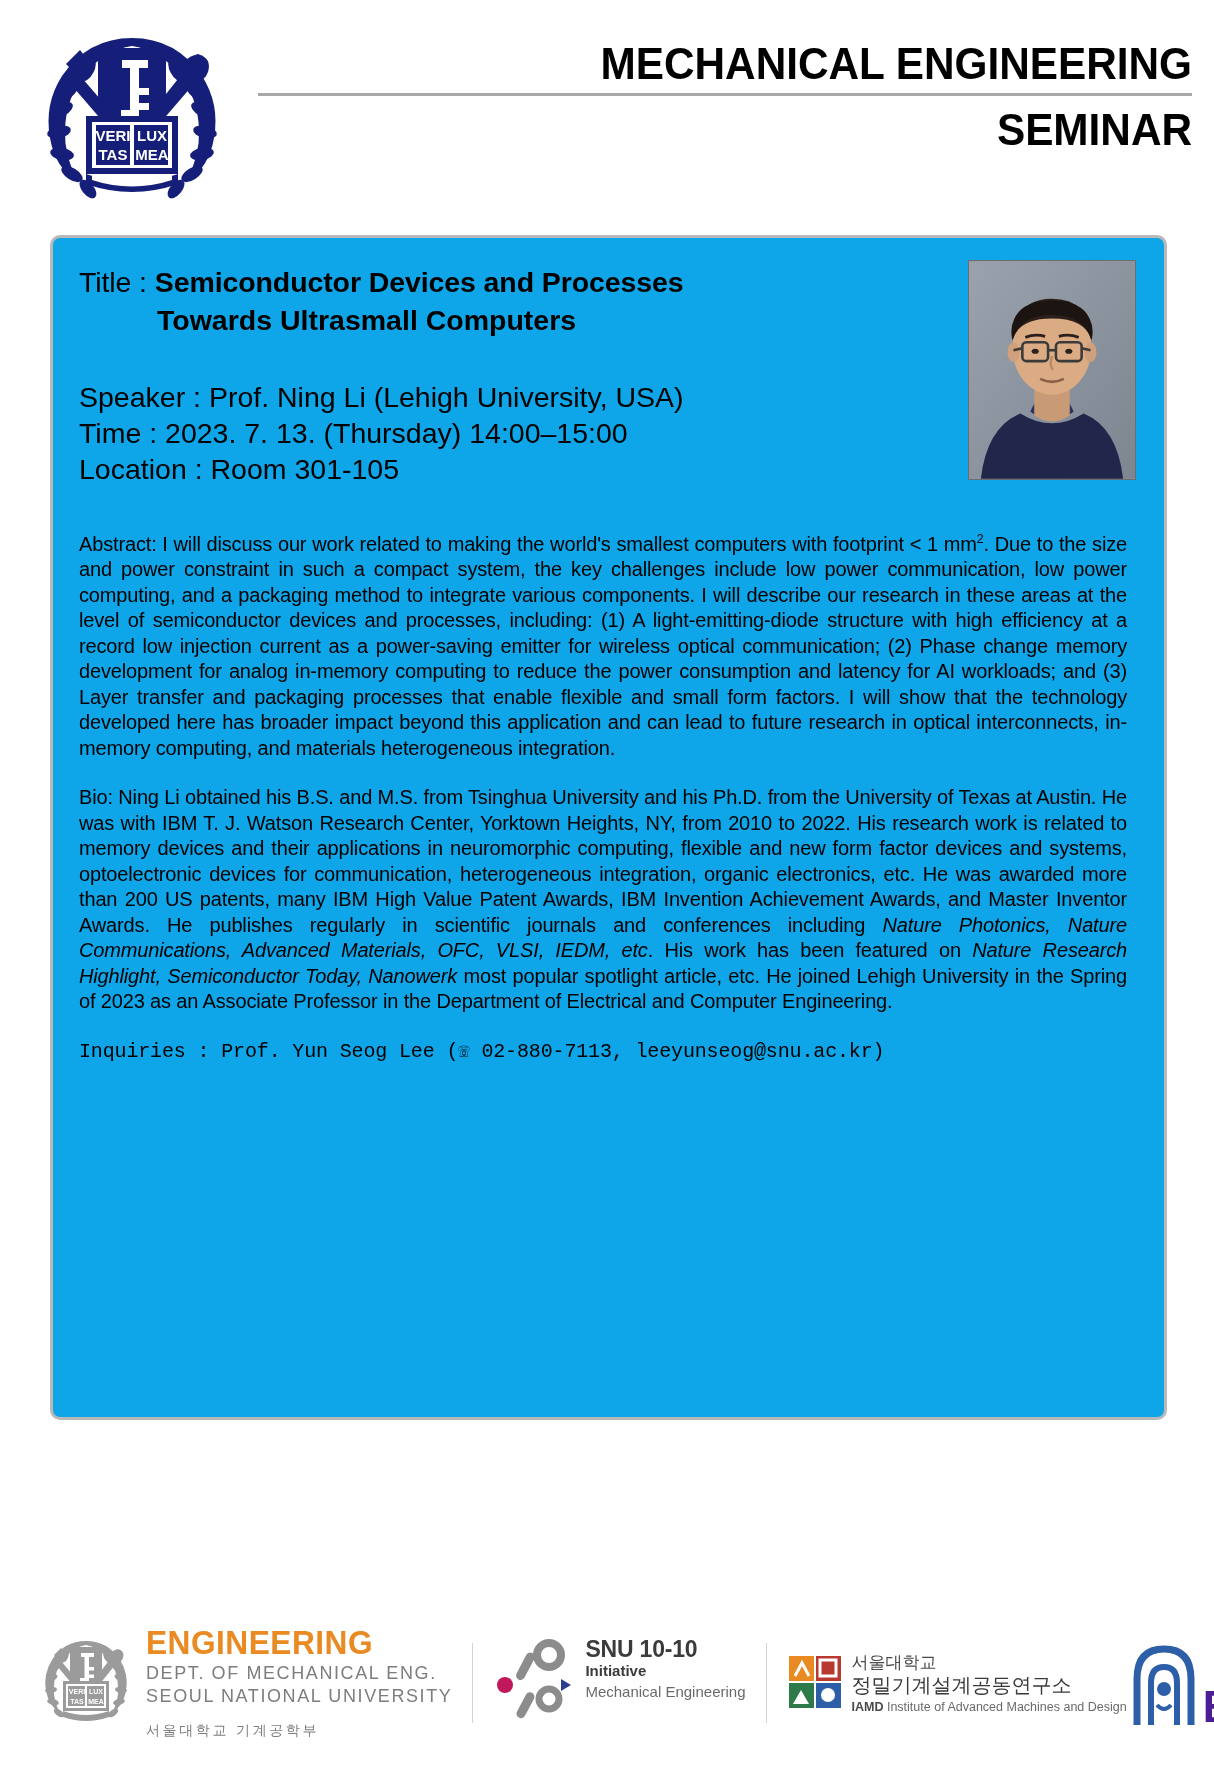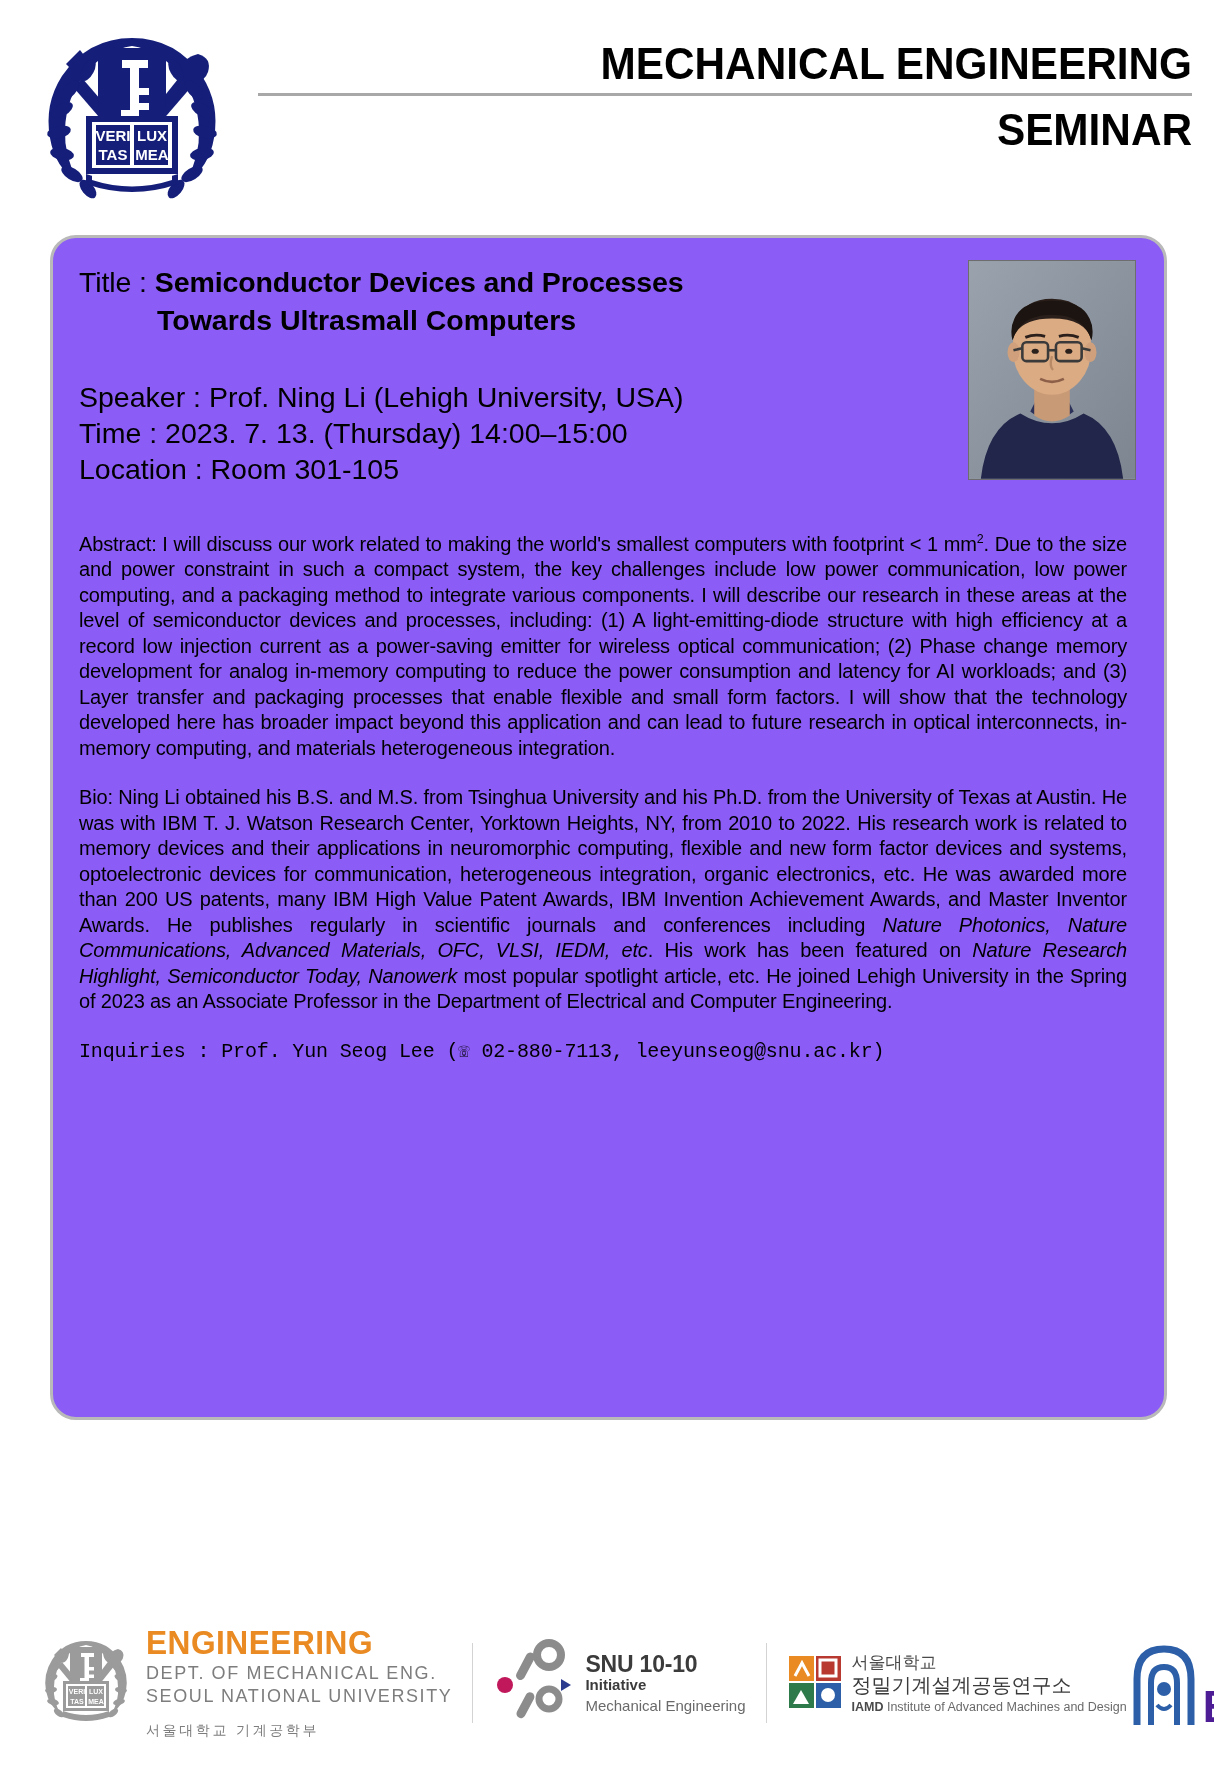--- a/index.html
+++ b/index.html
@@ -35,22 +35,22 @@
     font-weight: bold; font-size: 45px;
     text-align: right; line-height: 1.05;
     transform: scaleX(0.94); transform-origin: right center;
   }
 
   
   .card {
     position: absolute; left: 50px; top: 235px;
     width: 1117px; height: 1185px;
     border: 3px solid #b9b9b9;
-    border-radius: 26px;
-    background: #8b5cf6;
+    border-radius: 10px;
+    background: #0ea5e9;
   }
   .card-inner { padding: 26px 26px 0 26px; position: relative; height: 100%; }
 
   .portrait {
     position: absolute; right: 28px; top: 22px;
     width: 168px; height: 220px;
     border: 1px solid #6d6d6d;
     overflow: hidden;
     background: #8e98a6;
   }
@@ -108,21 +108,21 @@
     margin-top: 3px;
     font-size: 18px; color: #7d7d7d; letter-spacing: 1.6px;
     line-height: 1.27;
   }
   .f-eng-kr {
     margin-top: 15px;
     font-size: 14px; color: #7d7d7d; letter-spacing: 2.6px;
     font-family: "DejaVu Sans", sans-serif;
   }
   .f-div { width: 1px; height: 80px; background: #d3d3d3; margin: 0 20px; flex: 0 0 auto; }
-  .f-1010 { display: flex; align-items: center; flex: 0 0 auto; }
+  .f-1010 { display: flex; align-items: flex-start; flex: 0 0 auto; }
   .f-1010-mark { width: 84px; height: 92px; flex: 0 0 auto; }
   .f-1010-text { margin-left: 8px; }
   .f-1010-l1 { font-weight: bold; font-size: 23px; color: #3b3b3b; line-height: 1.12; letter-spacing: -0.2px; }
   .f-1010-l2 { font-weight: bold; font-size: 15px; color: #3b3b3b; line-height: 1.12; }
   .f-1010-l3 { font-size: 15px; color: #6a6a6a; margin-top: 3px; }
   .f-iamd { display: flex; align-items: center; flex: 0 0 auto; }
   .f-iamd-mark { width: 56px; height: 58px; flex: 0 0 auto; }
   .f-iamd-text { margin-left: 9px; }
   .f-iamd-kr1 { font-size: 17px; color: #4a4a4a; font-family: "DejaVu Sans", sans-serif; line-height: 1.25; }
   .f-iamd-kr2 { font-size: 20px; color: #3a3a3a; font-family: "DejaVu Sans", sans-serif; line-height: 1.25; }

